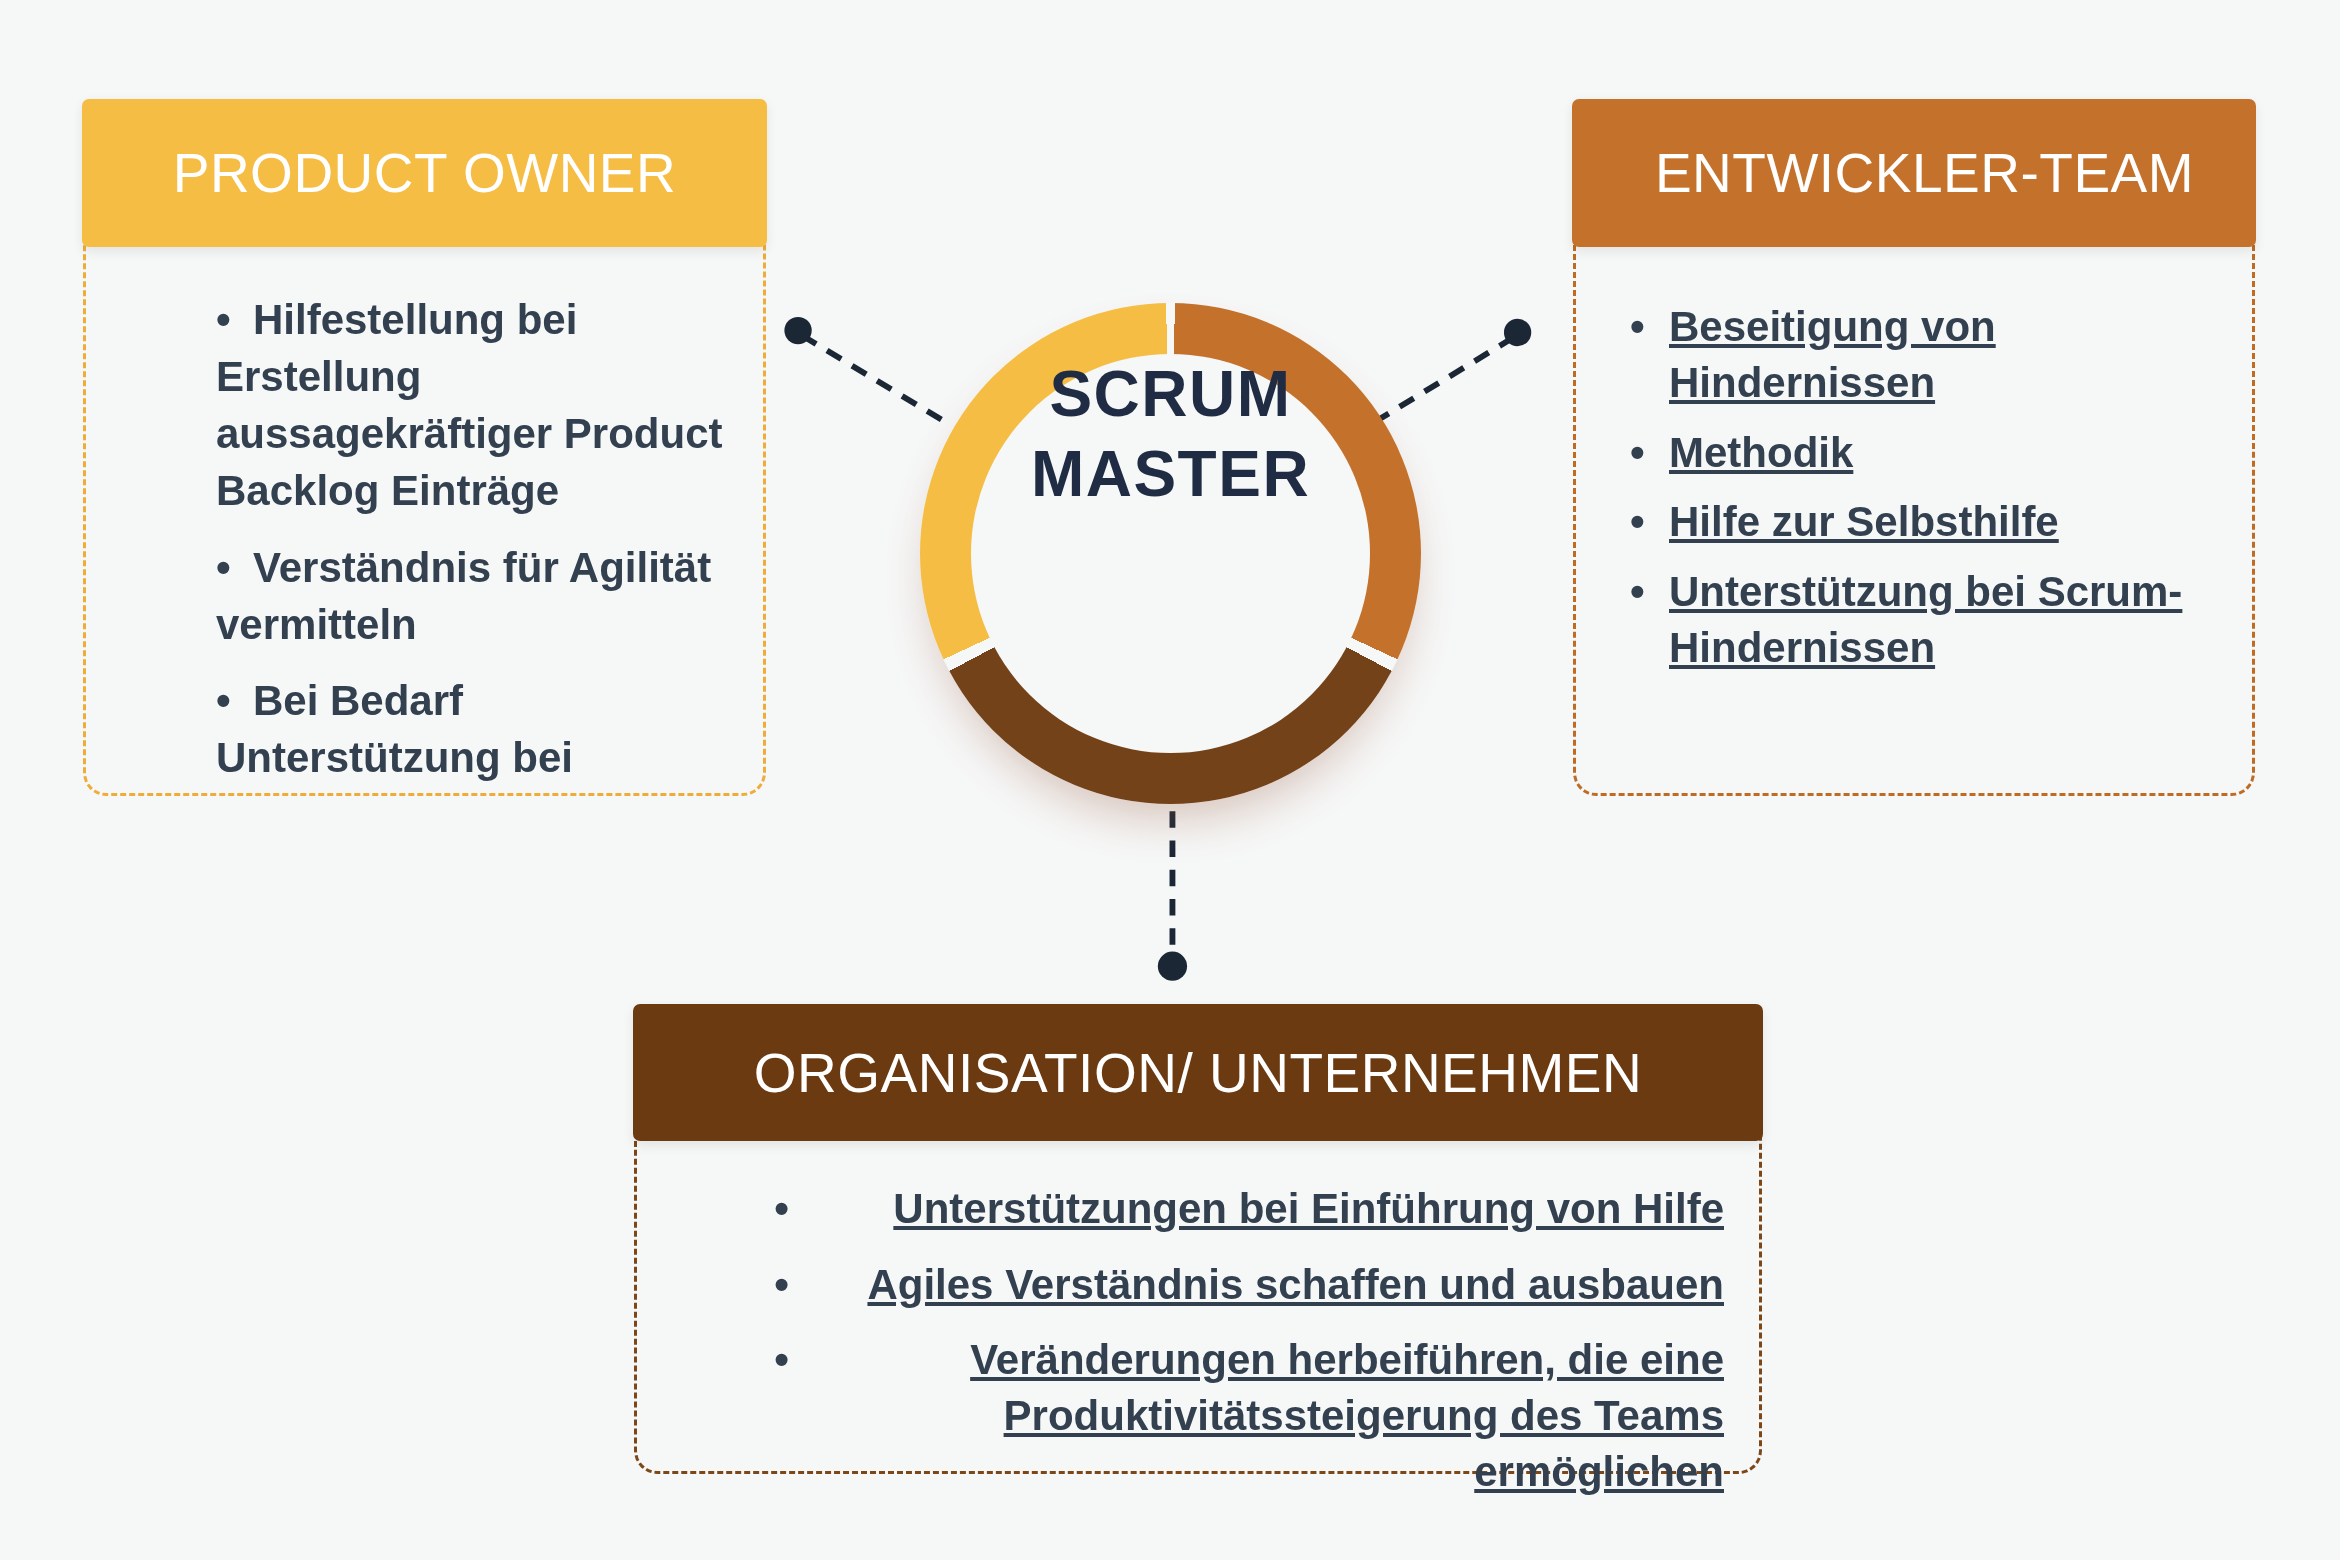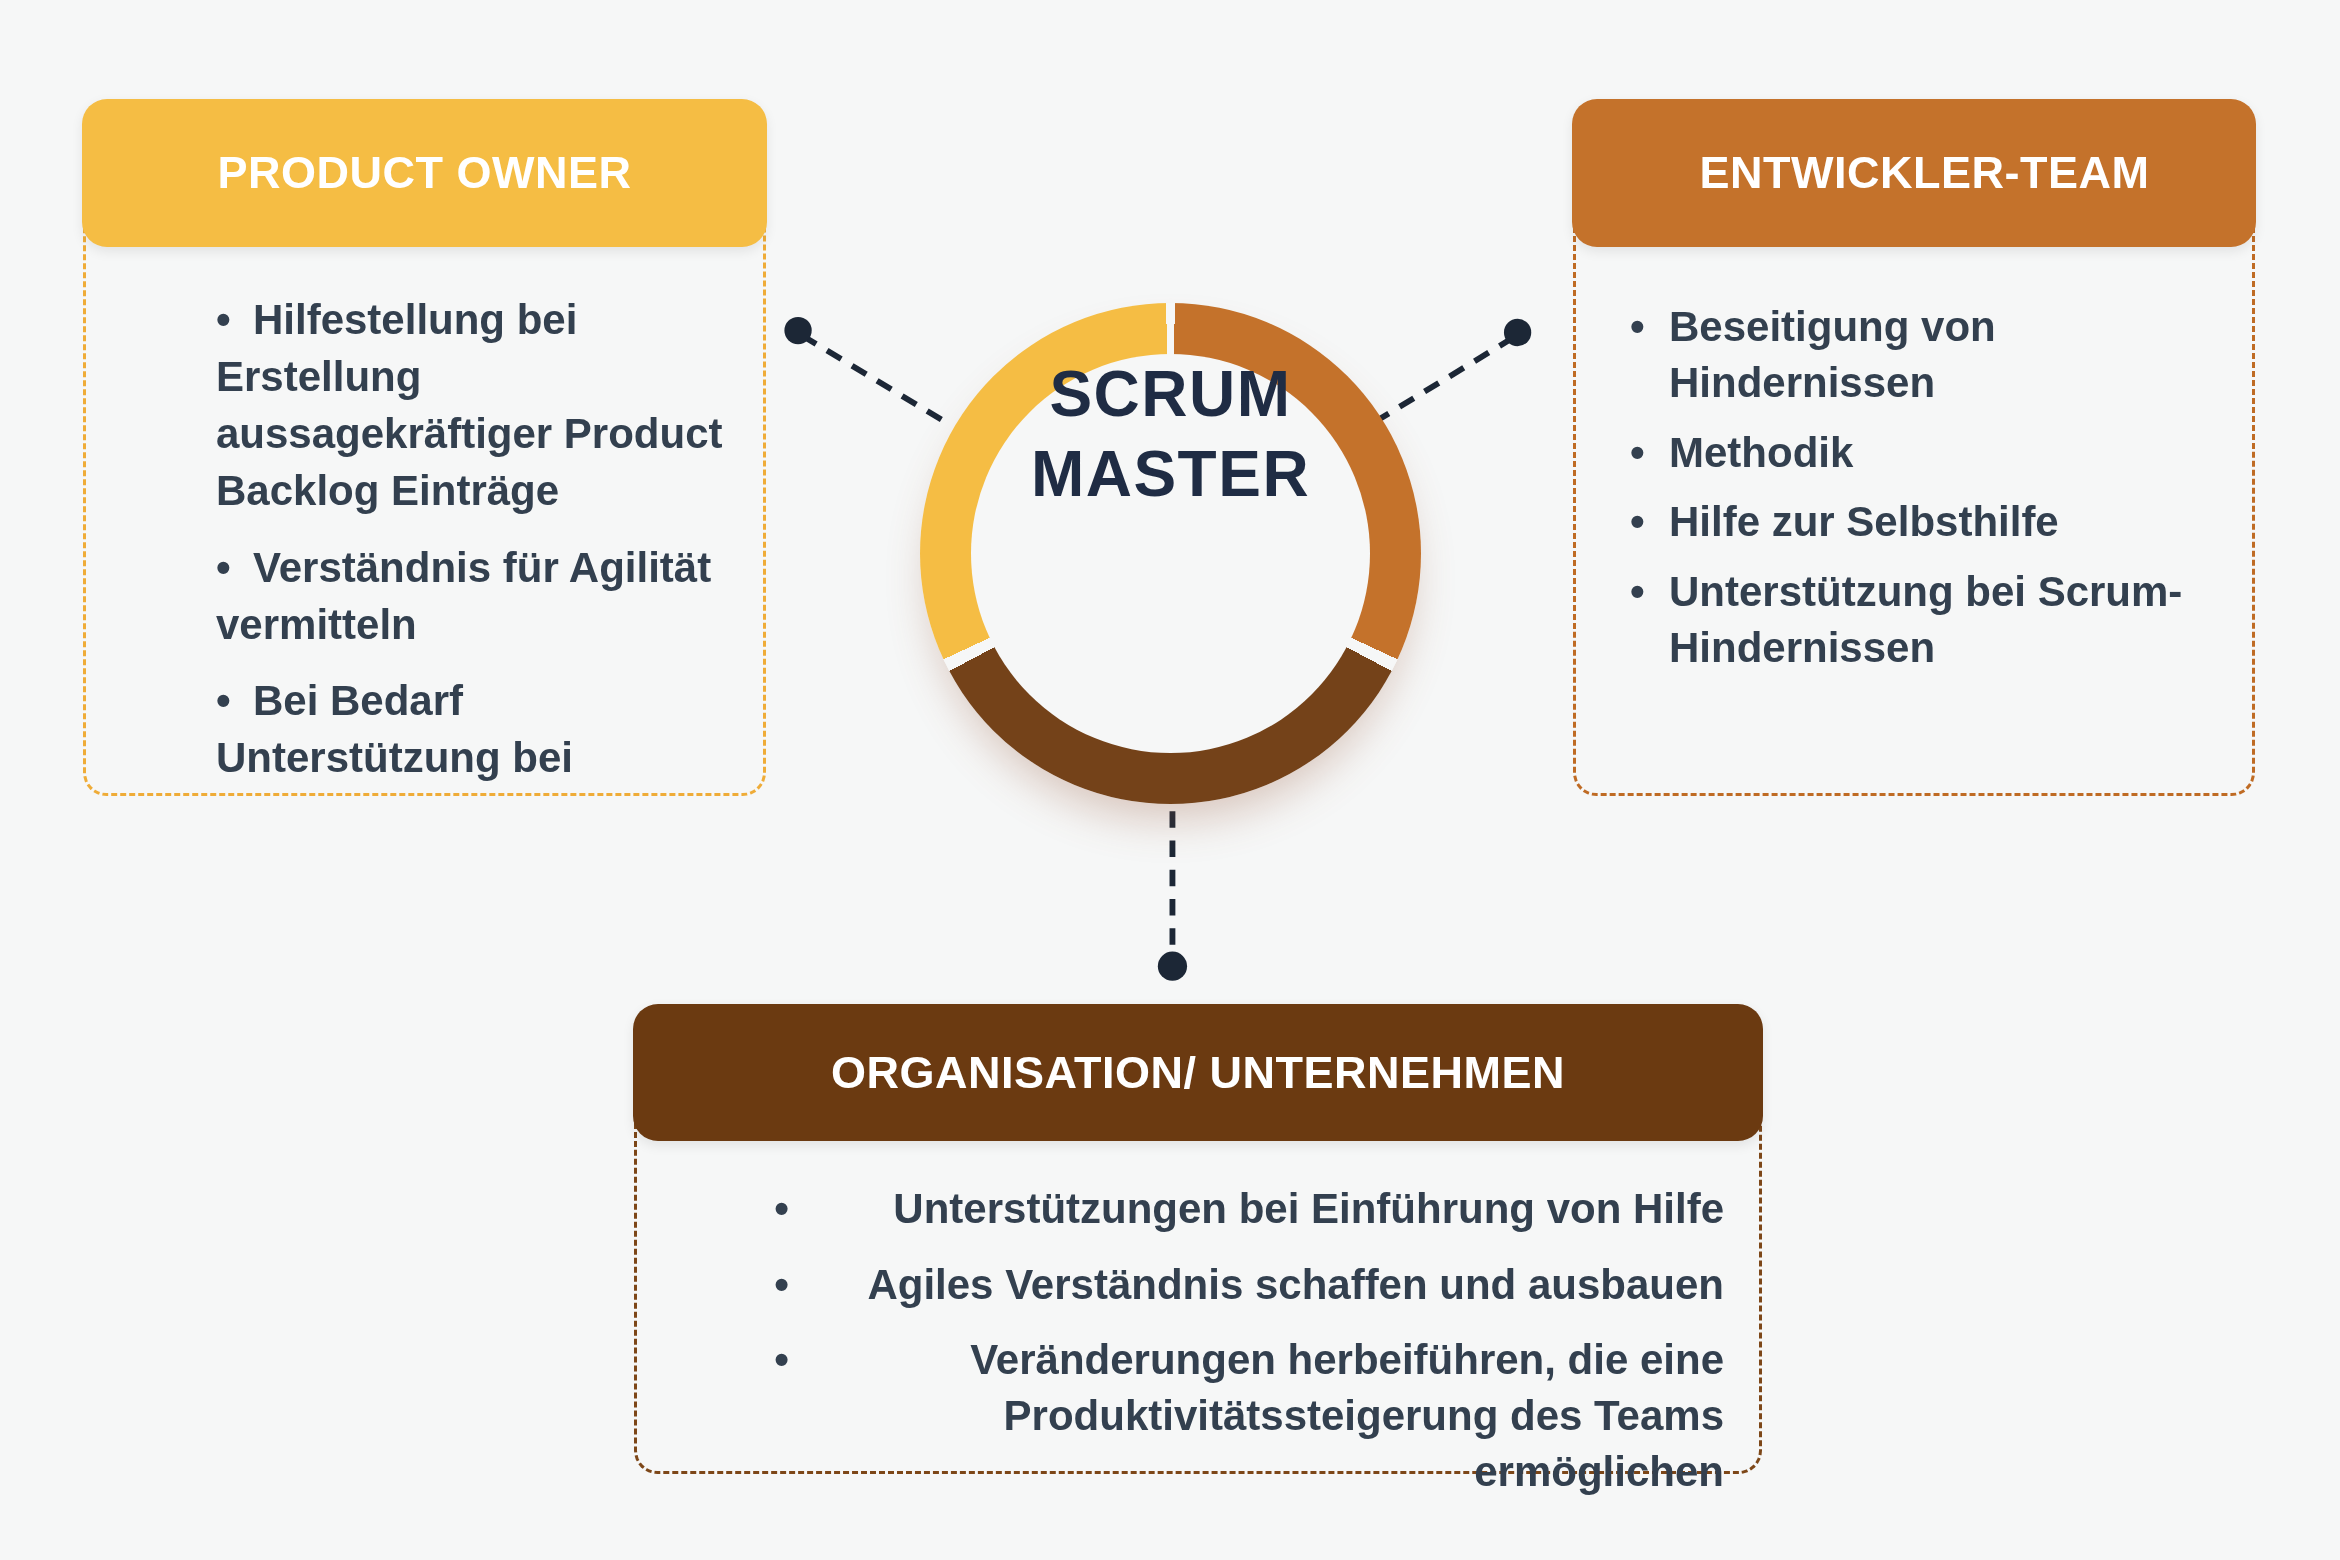--- a/index.html
+++ b/index.html
@@ -26,41 +26,41 @@
     display:flex;justify-content:center;}
   .ring-title{font-size:64px;line-height:80px;font-weight:bold;letter-spacing:1.5px;
     color:var(--ink_dark,#1F2C44);text-align:center;}
 
   
   .box{position:absolute;border:3.9px dashed;border-radius:23.4px;}
   .box-po{left:83px;top:100px;width:677px;height:690px;border-color:var(--yellow_dash,#EFAC38);}
   .box-et{left:1573px;top:100px;width:676px;height:690px;border-color:var(--orange_dash,#BF6B24);}
   .box-org{left:634px;top:1005px;width:1122px;height:463px;border-color:var(--brown_dash,#7D4718);text-align:right;}
 
-  .hd{position:absolute;left:-3.9px;right:-3.9px;top:-3.9px;height:148px;border-radius:25px;
+  .hd{position:absolute;left:-3.9px;right:-3.9px;top:-3.9px;height:148px;border-radius:7px;
     display:flex;align-items:center;justify-content:center;
-    color:var(--white,#FFFFFF);font-size:45px;font-weight:bold;letter-spacing:0.5px;
+    color:var(--white,#FFFFFF);font-size:55px;font-weight:normal;letter-spacing:0.5px;
     box-shadow:0 4.9px 11.7px rgba(0,0,0,.08);}
   .hd-po{background:var(--yellow,#F5BD44);}
   .hd-et{background:var(--orange,#C4722B);padding-left:21px;}
   .hd-org{background:var(--brown,#6B3A11);height:137px;}
 
   
   .list{position:absolute;color:var(--ink,#33404F);font-size:42px;font-weight:bold;}
   .list-po{left:130px;right:17.6px;top:188px;line-height:57px;}
   .list-po .li{margin-bottom:19.5px;}
   .list-et{left:54px;right:27px;top:196px;line-height:56px;}
   .list-et .li{margin-bottom:13.7px;}
   .list-org{left:113px;right:35px;top:173px;line-height:56px;}
   .list-org .li{margin-bottom:19.5px;}
 
   .b{display:inline-block;width:37px;}
   .row{display:flex;}
   .row .b{flex:0 0 39px;width:39px;}
-  .txt{flex:1;}
+  .txt{flex:1;text-decoration:underline;}
 </style>
 </head>
 <body>
 
 <div class="stage">
 
   <svg class="connectors" viewBox="0 0 2400 1600">
     <line x1="822" y1="344" x2="976" y2="437"></line>
     <circle cx="818" cy="339" r="14"></circle>
     <line x1="1552" y1="346" x2="1414" y2="430"></line>

